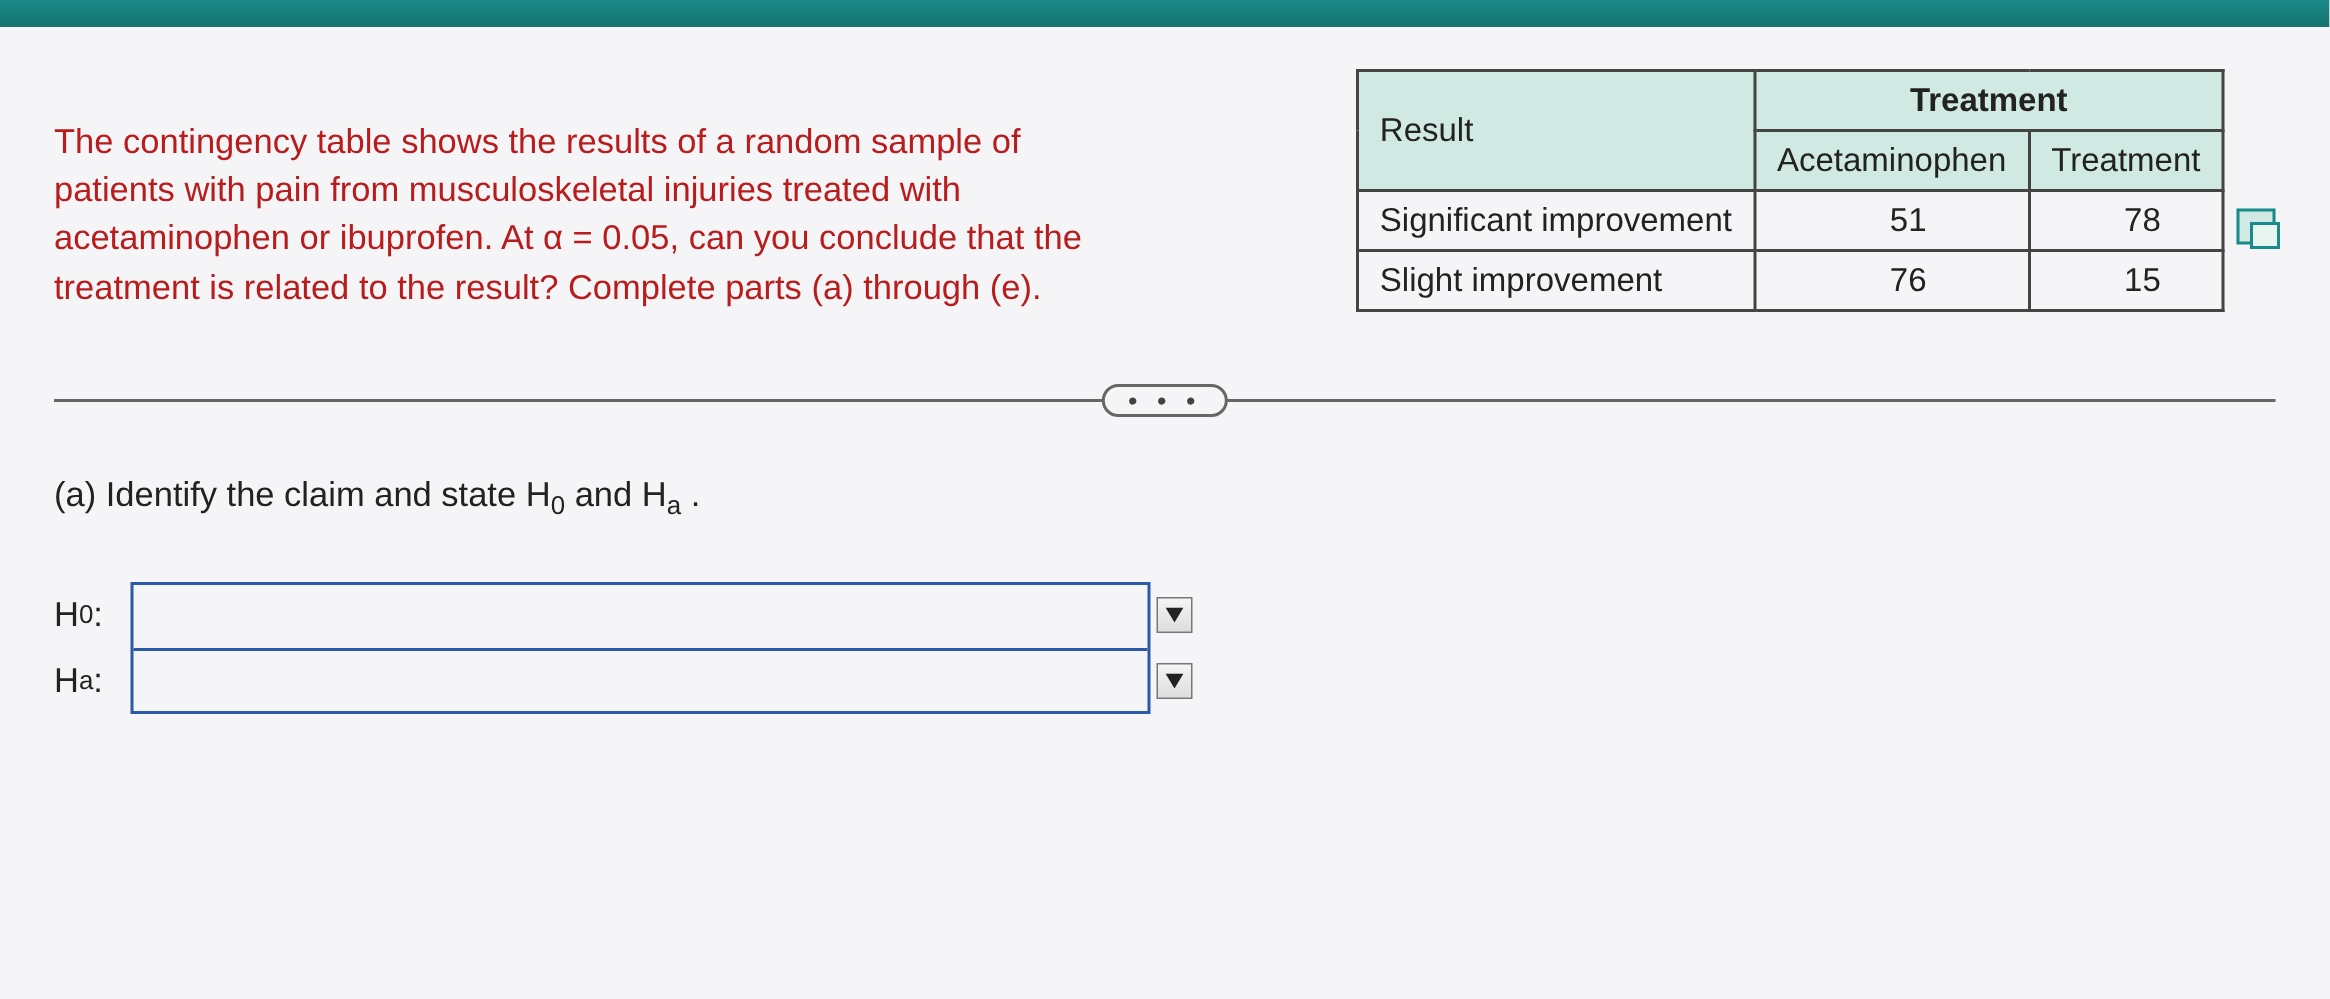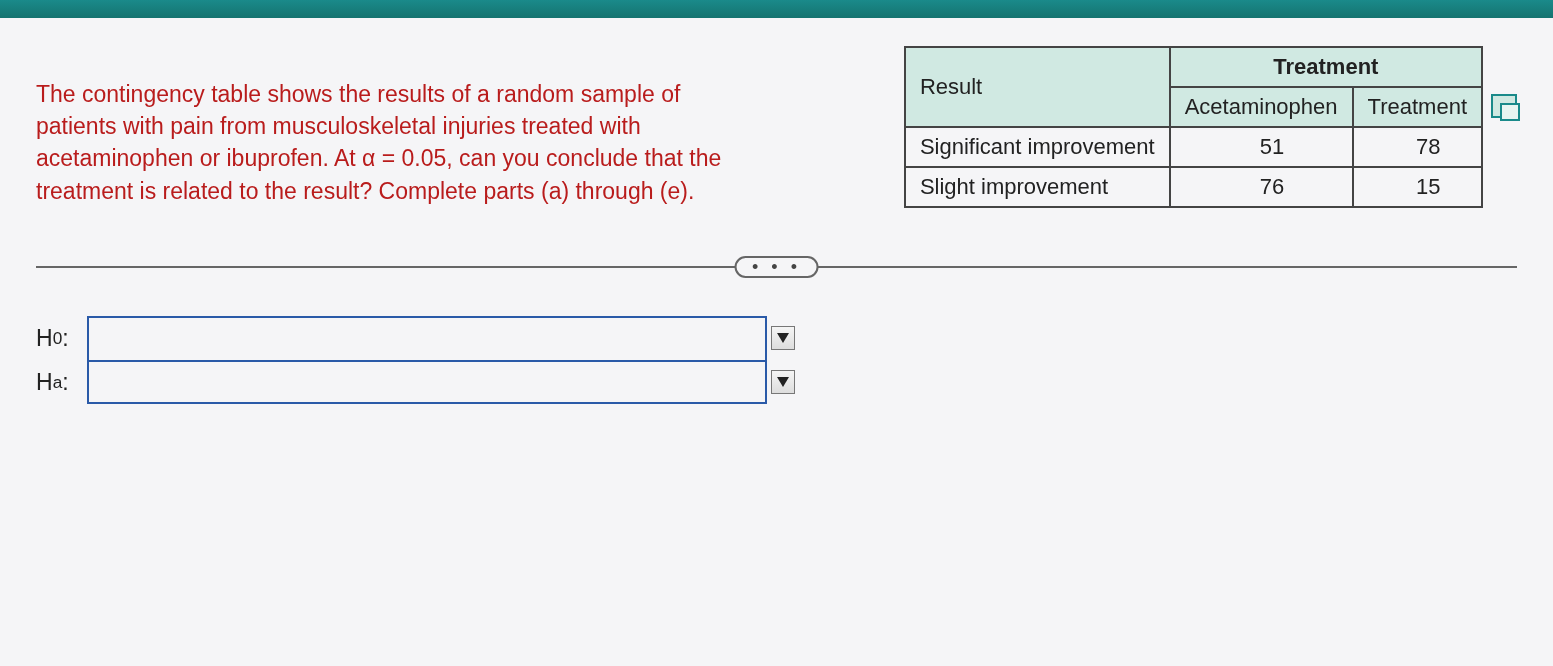--- a/index.html
+++ b/index.html
@@ -27,21 +27,21 @@
     }
     .question-text {
       font-size: 23px;
       color: #b91c1c;
       line-height: 1.4;
       max-width: 710px;
       margin-top: 32px;
     }
     .table-wrap {
       display: flex;
-      align-items: flex-start;
+      align-items: center;
       gap: 8px;
     }
     table.ct {
       border-collapse: collapse;
       font-size: 22px;
       color: #222;
     }
     table.ct th, table.ct td {
       border: 2px solid #444;
       padding: 6px 14px;
@@ -200,20 +200,23 @@
       <div class="icon-box"></div>
     </div>
 
   </div>
 
   <div class="divider-wrap">
     <hr class="hr">
     <div class="dots-pill">• • •</div>
   </div>
 
+  <div class="part-a">
+    <span>(a) Identify the claim and state H</span><span class="sub">0</span><span> and H</span><span class="sub">a</span><span> .</span>
+  </div>
 
   <div class="hypo-block">
     <div class="hypo-labels">
       <div>
         <span>H</span>
           <span class="sub">0</span>
           <span>:</span>
       </div>
       <div>
         <span>H</span>

